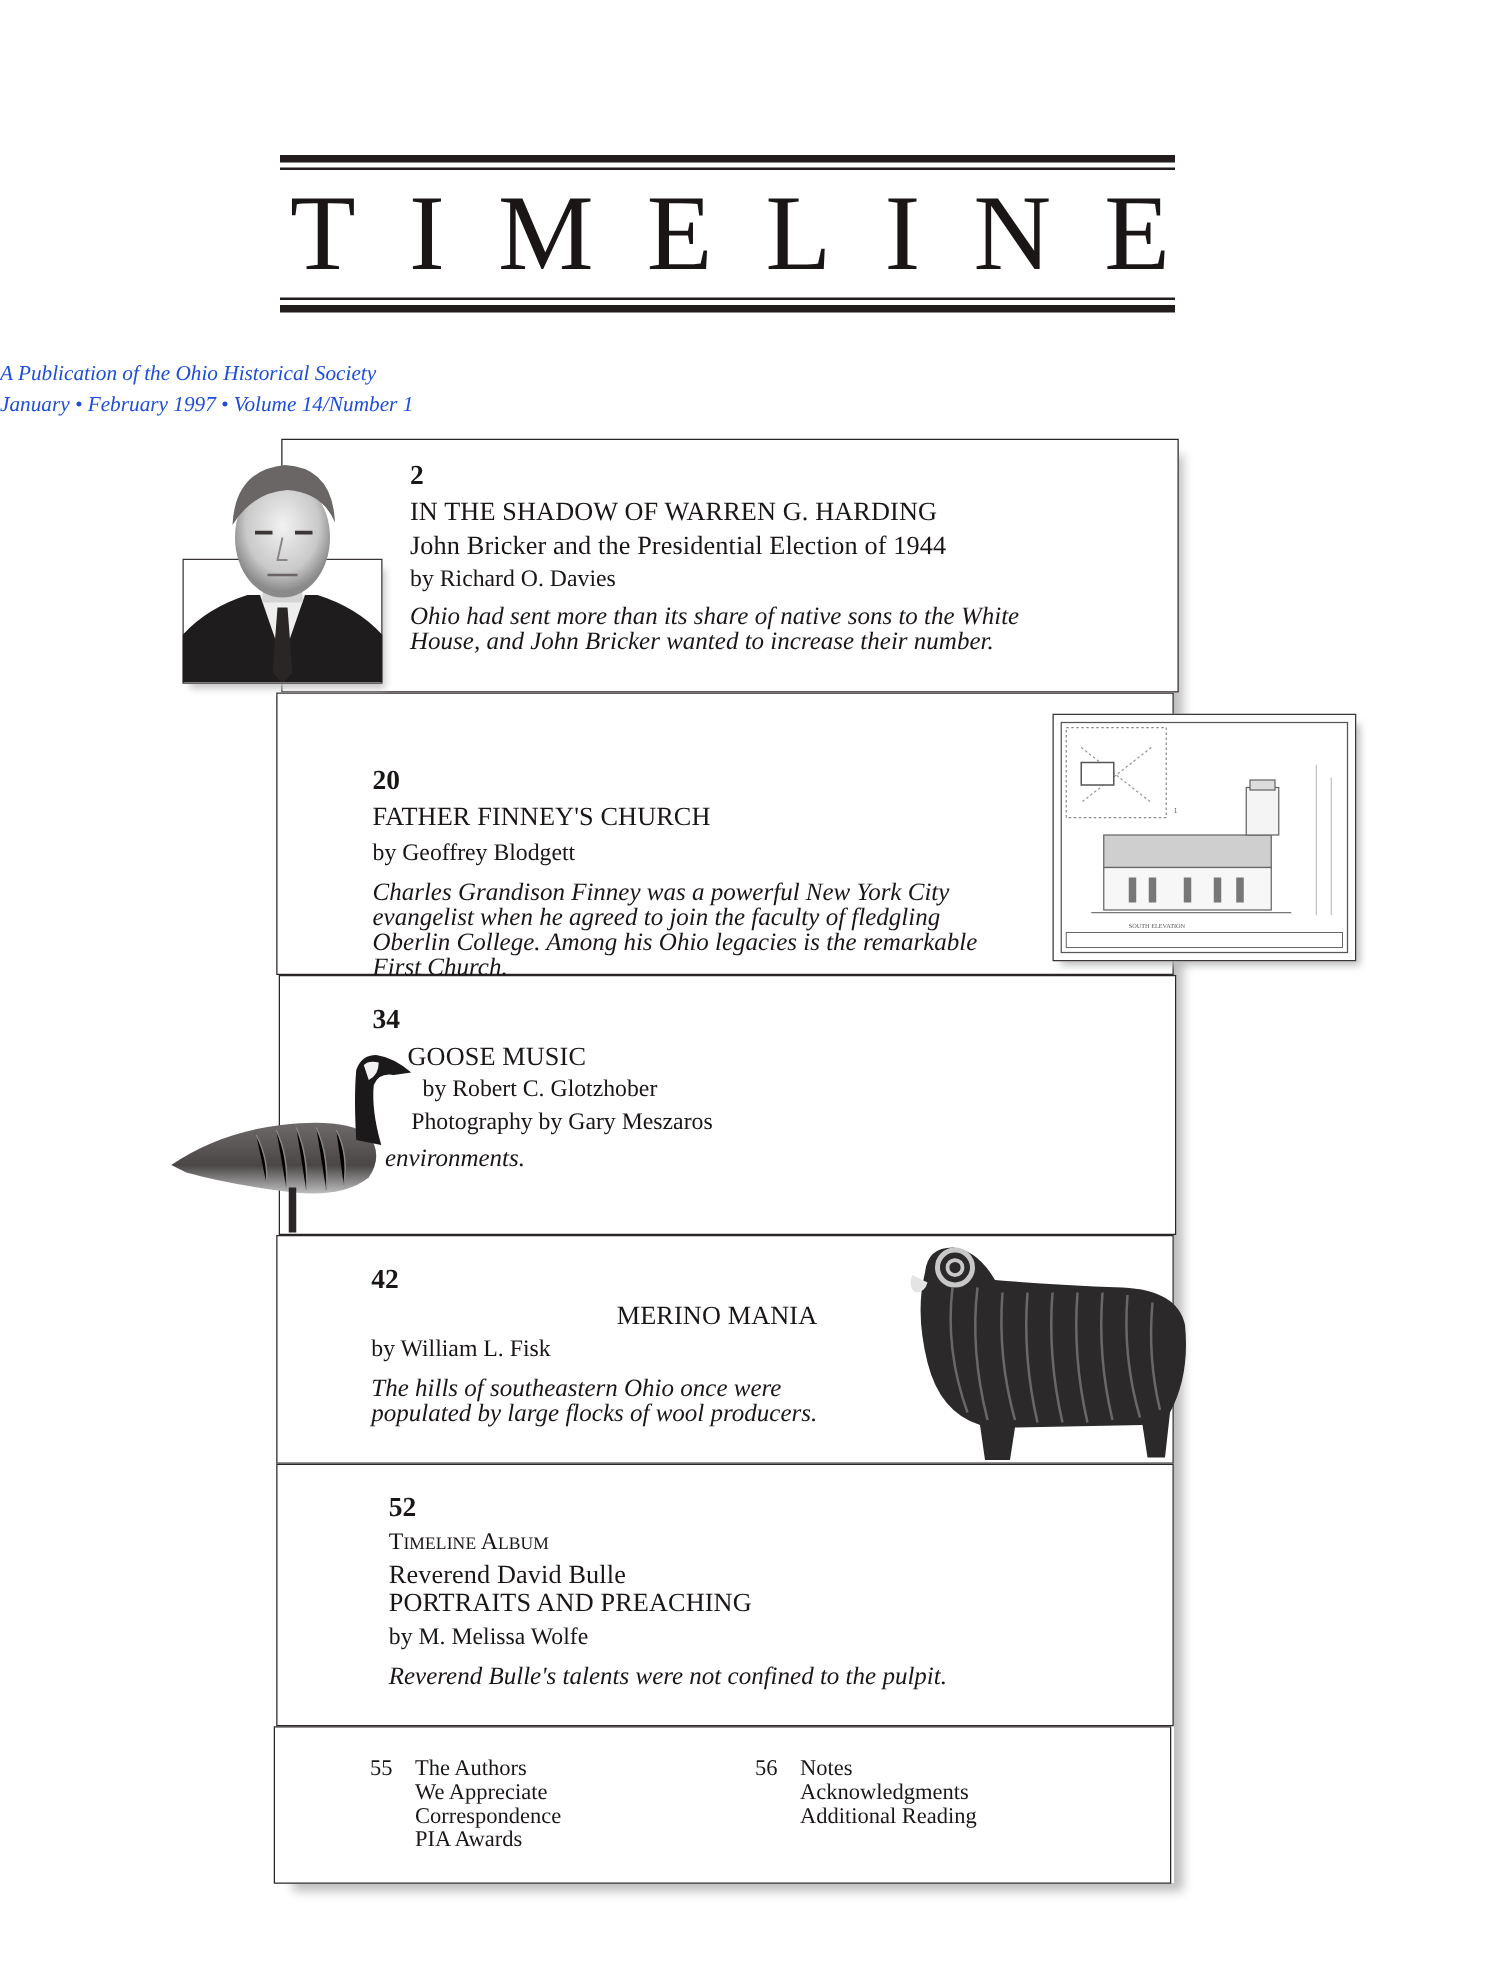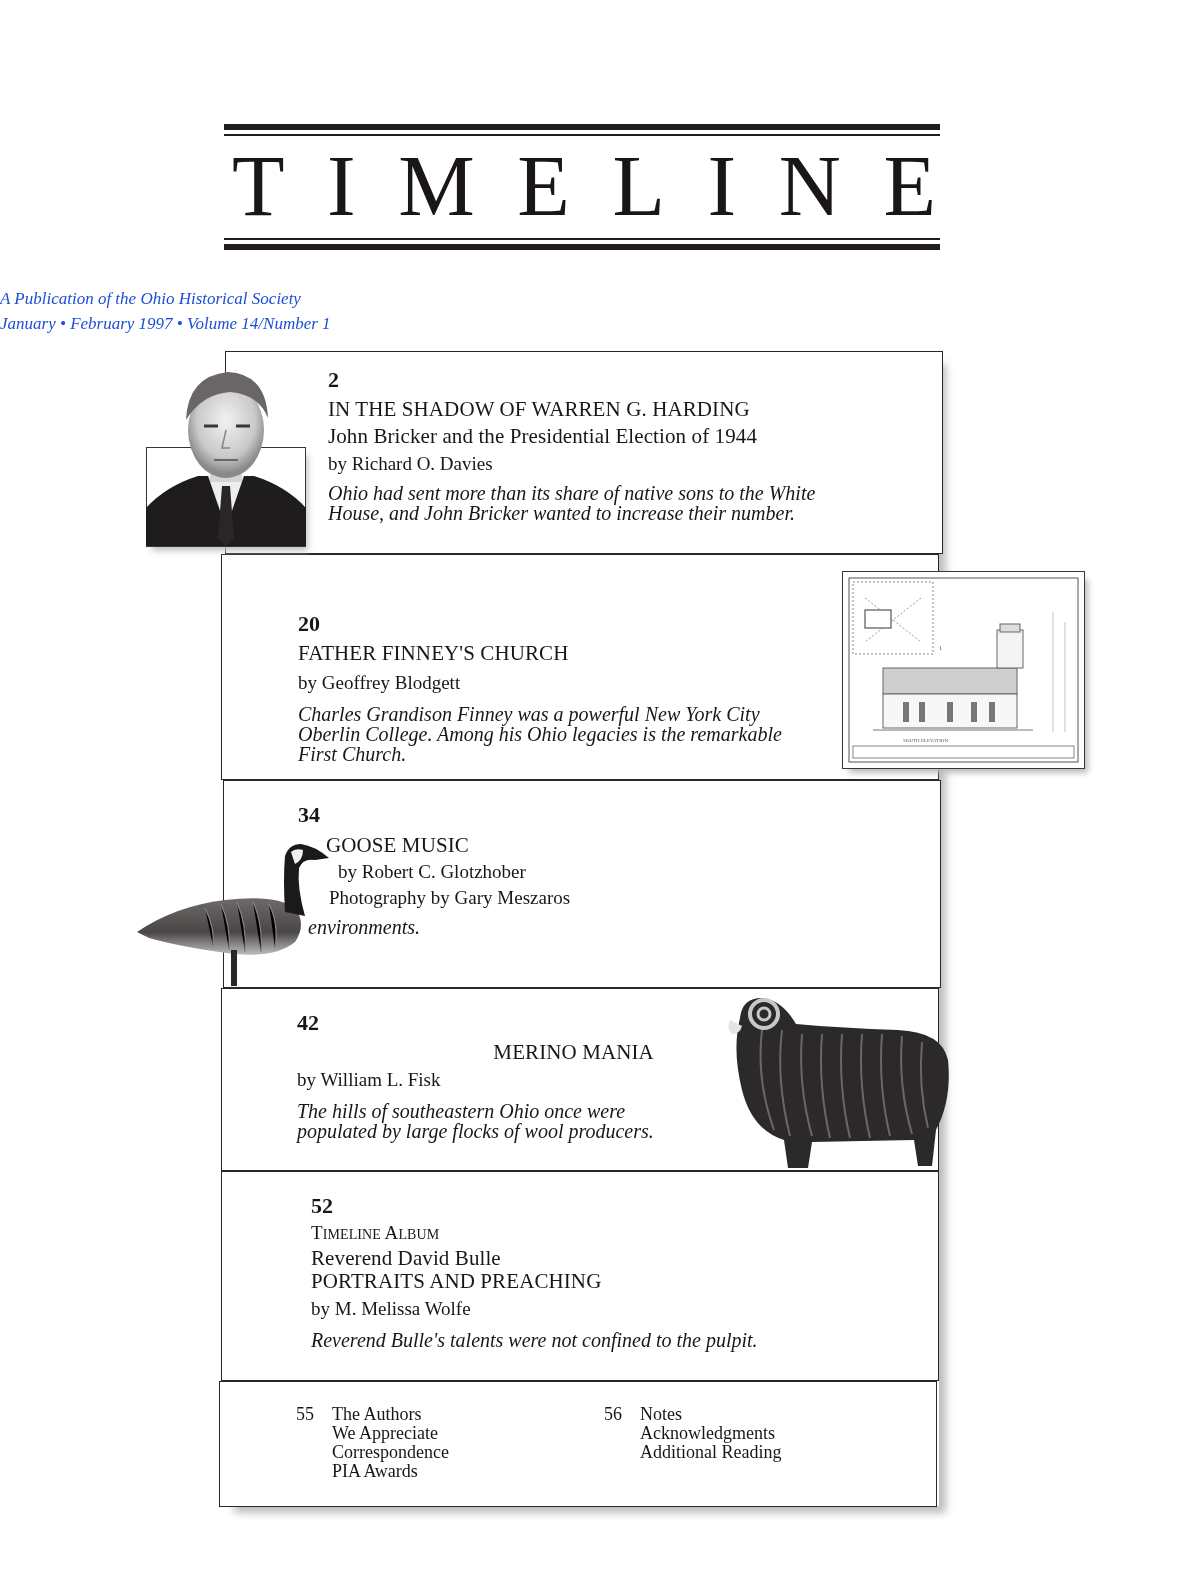--- a/index.html
+++ b/index.html
@@ -125,20 +125,21 @@
     <div>House, and John Bricker wanted to increase their number.</div>
   </div>
 </div>
 
 <div class="block" style="left:298px; top:576px;margin-top:35px;">
   <div class="pg">20</div>
   <div class="hd" style="margin-top:4px;font-family:Liberation Serif, serif;">FATHER FINNEY'S CHURCH</div>
   <div class="by" style="margin-top:4px;">by Geoffrey Blodgett</div>
   <div class="ds" style="margin-top:8px;">
     <div>Charles Grandison Finney was a powerful New York City</div>
+    <div>evangelist when he agreed to join the faculty of fledgling</div>
     <div>Oberlin College.  Among his Ohio legacies is the remarkable</div>
     <div>First Church.</div>
   </div>
 </div>
 <div class="drawing">
   <svg width="241" height="196" viewBox="0 0 241 196">
     <rect x="6" y="6" width="229" height="184" fill="none" stroke="#555" stroke-width="1"></rect>
     <rect x="10" y="10" width="80" height="72" fill="none" stroke="#888" stroke-width="1" stroke-dasharray="2 2"></rect>
     <path d="M22 26 L78 70 M78 26 L22 70" stroke="#999" stroke-width="1" stroke-dasharray="2 2"></path>
     <rect x="22" y="38" width="26" height="18" fill="#fff" stroke="#555" stroke-width="1.2"></rect>

